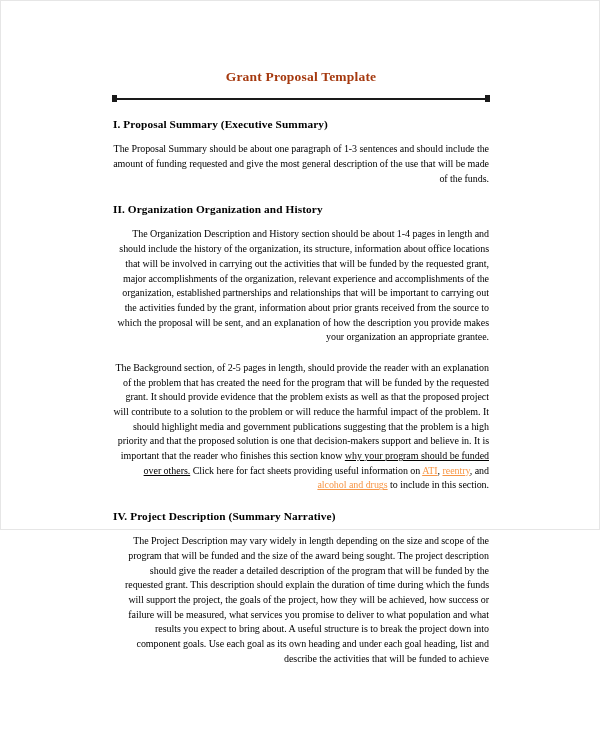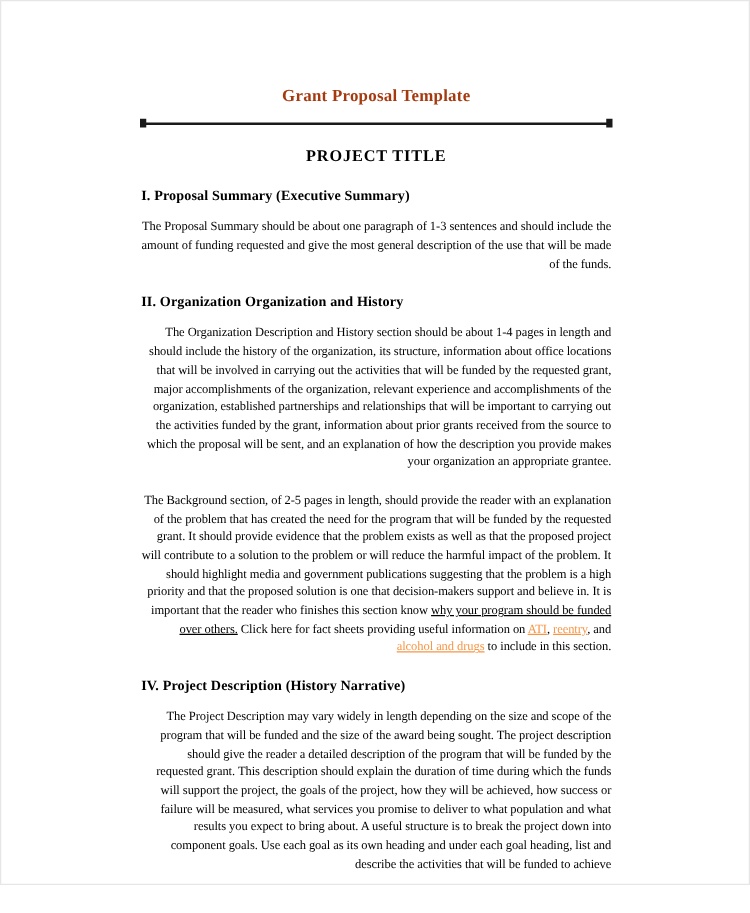--- a/index.html
+++ b/index.html
@@ -10,21 +10,21 @@
     width: 600px;
     height: 730px;
     background: #ffffff;
     font-family: "Liberation Serif", "DejaVu Serif", serif;
     color: #000000;
     overflow: hidden;
   }
   .page {
     position: relative;
     width: 600px;
-    height: 708px;
+    height: 530px;
     box-sizing: border-box;
     border: 1px solid #e6e6e6;
     background: #ffffff;
   }
   .content {
     position: absolute;
     left: 112px;
     top: 68px;
     width: 376px;
   }
@@ -99,27 +99,26 @@
   <div class="content">
 
     <div class="doc-title">Grant Proposal Template</div>
 
     <div class="rule-wrap">
       <div class="rule-dot left"></div>
       <div class="rule-line"></div>
       <div class="rule-dot right"></div>
     </div>
 
-    <div class="project-title">PROJECT TITLE</div>
 
     <h2 class="section-heading">I. Proposal Summary (Executive Summary)</h2>
     <p class="body-text">The Proposal Summary should be about one paragraph of 1-3 sentences and should include the amount of funding requested and give the most general description of the use that will be made of the funds.</p>
 
     <h2 class="section-heading">II. Organization Organization and History</h2>
     <p class="body-text">The Organization Description and History section should be about 1-4 pages in length and should include the history of the organization, its structure, information about office locations that will be involved in carrying out the activities that will be funded by the requested grant, major accomplishments of the organization, relevant experience and accomplishments of the organization, established partnerships and relationships that will be important to carrying out the activities funded by the grant, information about prior grants received from the source to which the proposal will be sent, and an explanation of how the description you provide makes your organization an appropriate grantee.</p>
 
     <p class="body-text"><span>The Background section, of 2-5 pages in length, should provide the reader with an explanation of the problem that has created the need for the program that will be funded by the requested grant. It should provide evidence that the problem exists as well as that the proposed project will contribute to a solution to the problem or will reduce the harmful impact of the problem. It should highlight media and government publications suggesting that the problem is a high priority and that the proposed solution is one that decision-makers support and believe in. It is important that the reader who finishes this section know </span><span class="u-black">why your program should be funded over others.</span><span> Click here for fact sheets providing useful information on </span><a class="link" href="#">ATI</a><span>, </span><a class="link" href="#">reentry</a><span>, and </span><a class="link" href="#">alcohol and drugs</a><span> to include in this section.</span></p>
 
-    <h2 class="section-heading">IV. Project Description (History Narrative)</h2>
+    <h2 class="section-heading">IV. Project Description (Summary Narrative)</h2>
     <p class="body-text last">The Project Description may vary widely in length depending on the size and scope of the program that will be funded and the size of the award being sought. The project description should give the reader a detailed description of the program that will be funded by the requested grant. This description should explain the duration of time during which the funds will support the project, the goals of the project, how they will be achieved, how success or failure will be measured, what services you promise to deliver to what population  and what results you expect to bring about. A useful structure is to break the project down into component goals. Use each goal as its own heading and under each goal heading, list and describe the activities that will be funded to achieve</p>
 
   </div>
 </div>
 
 </body></html>

